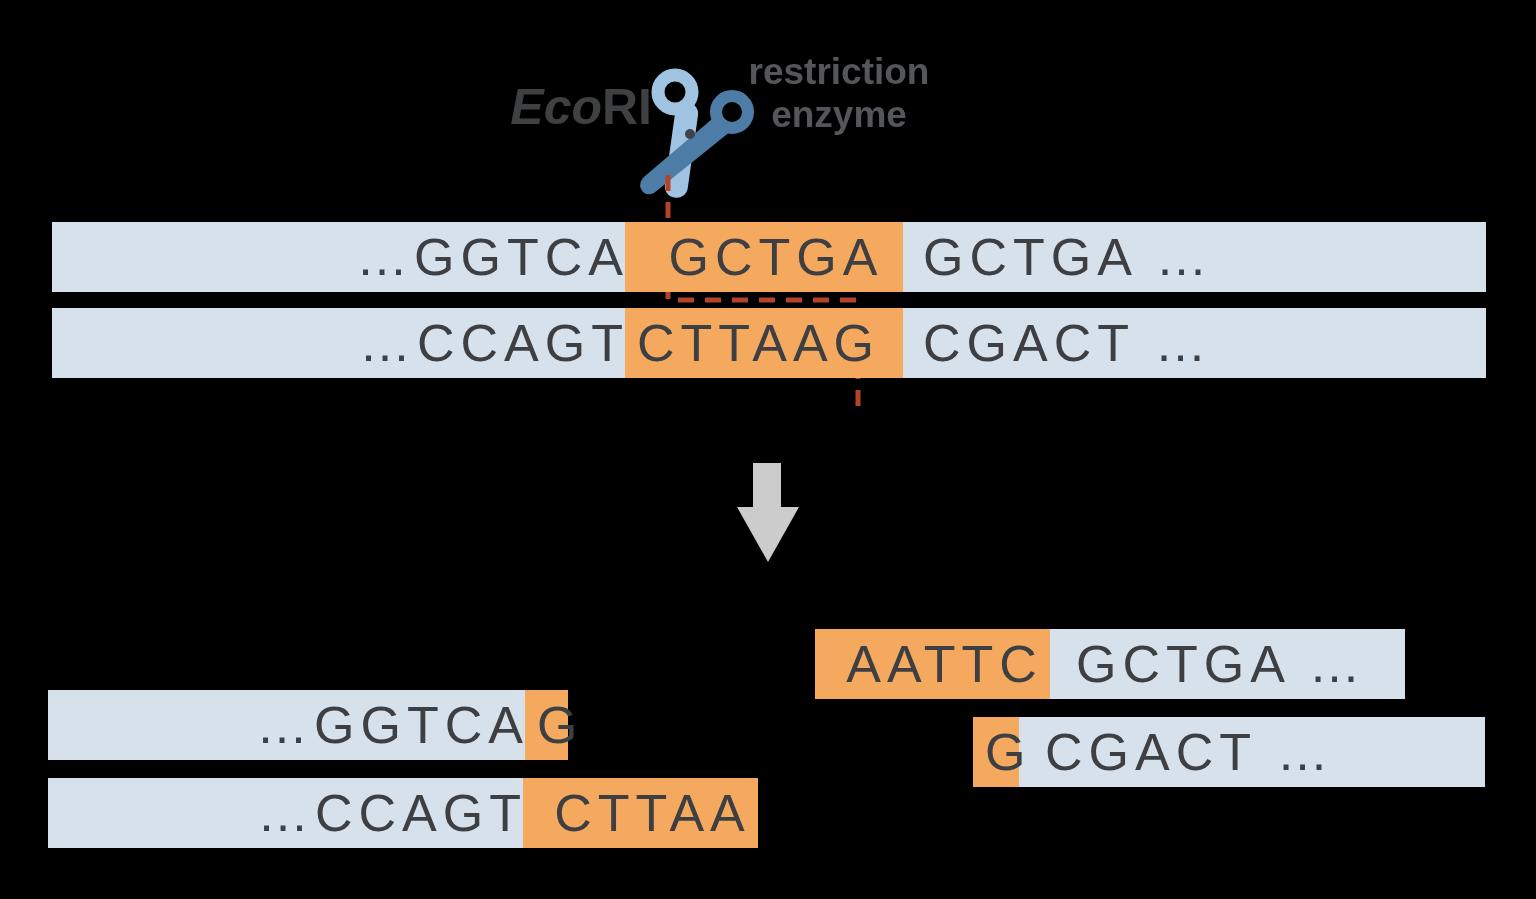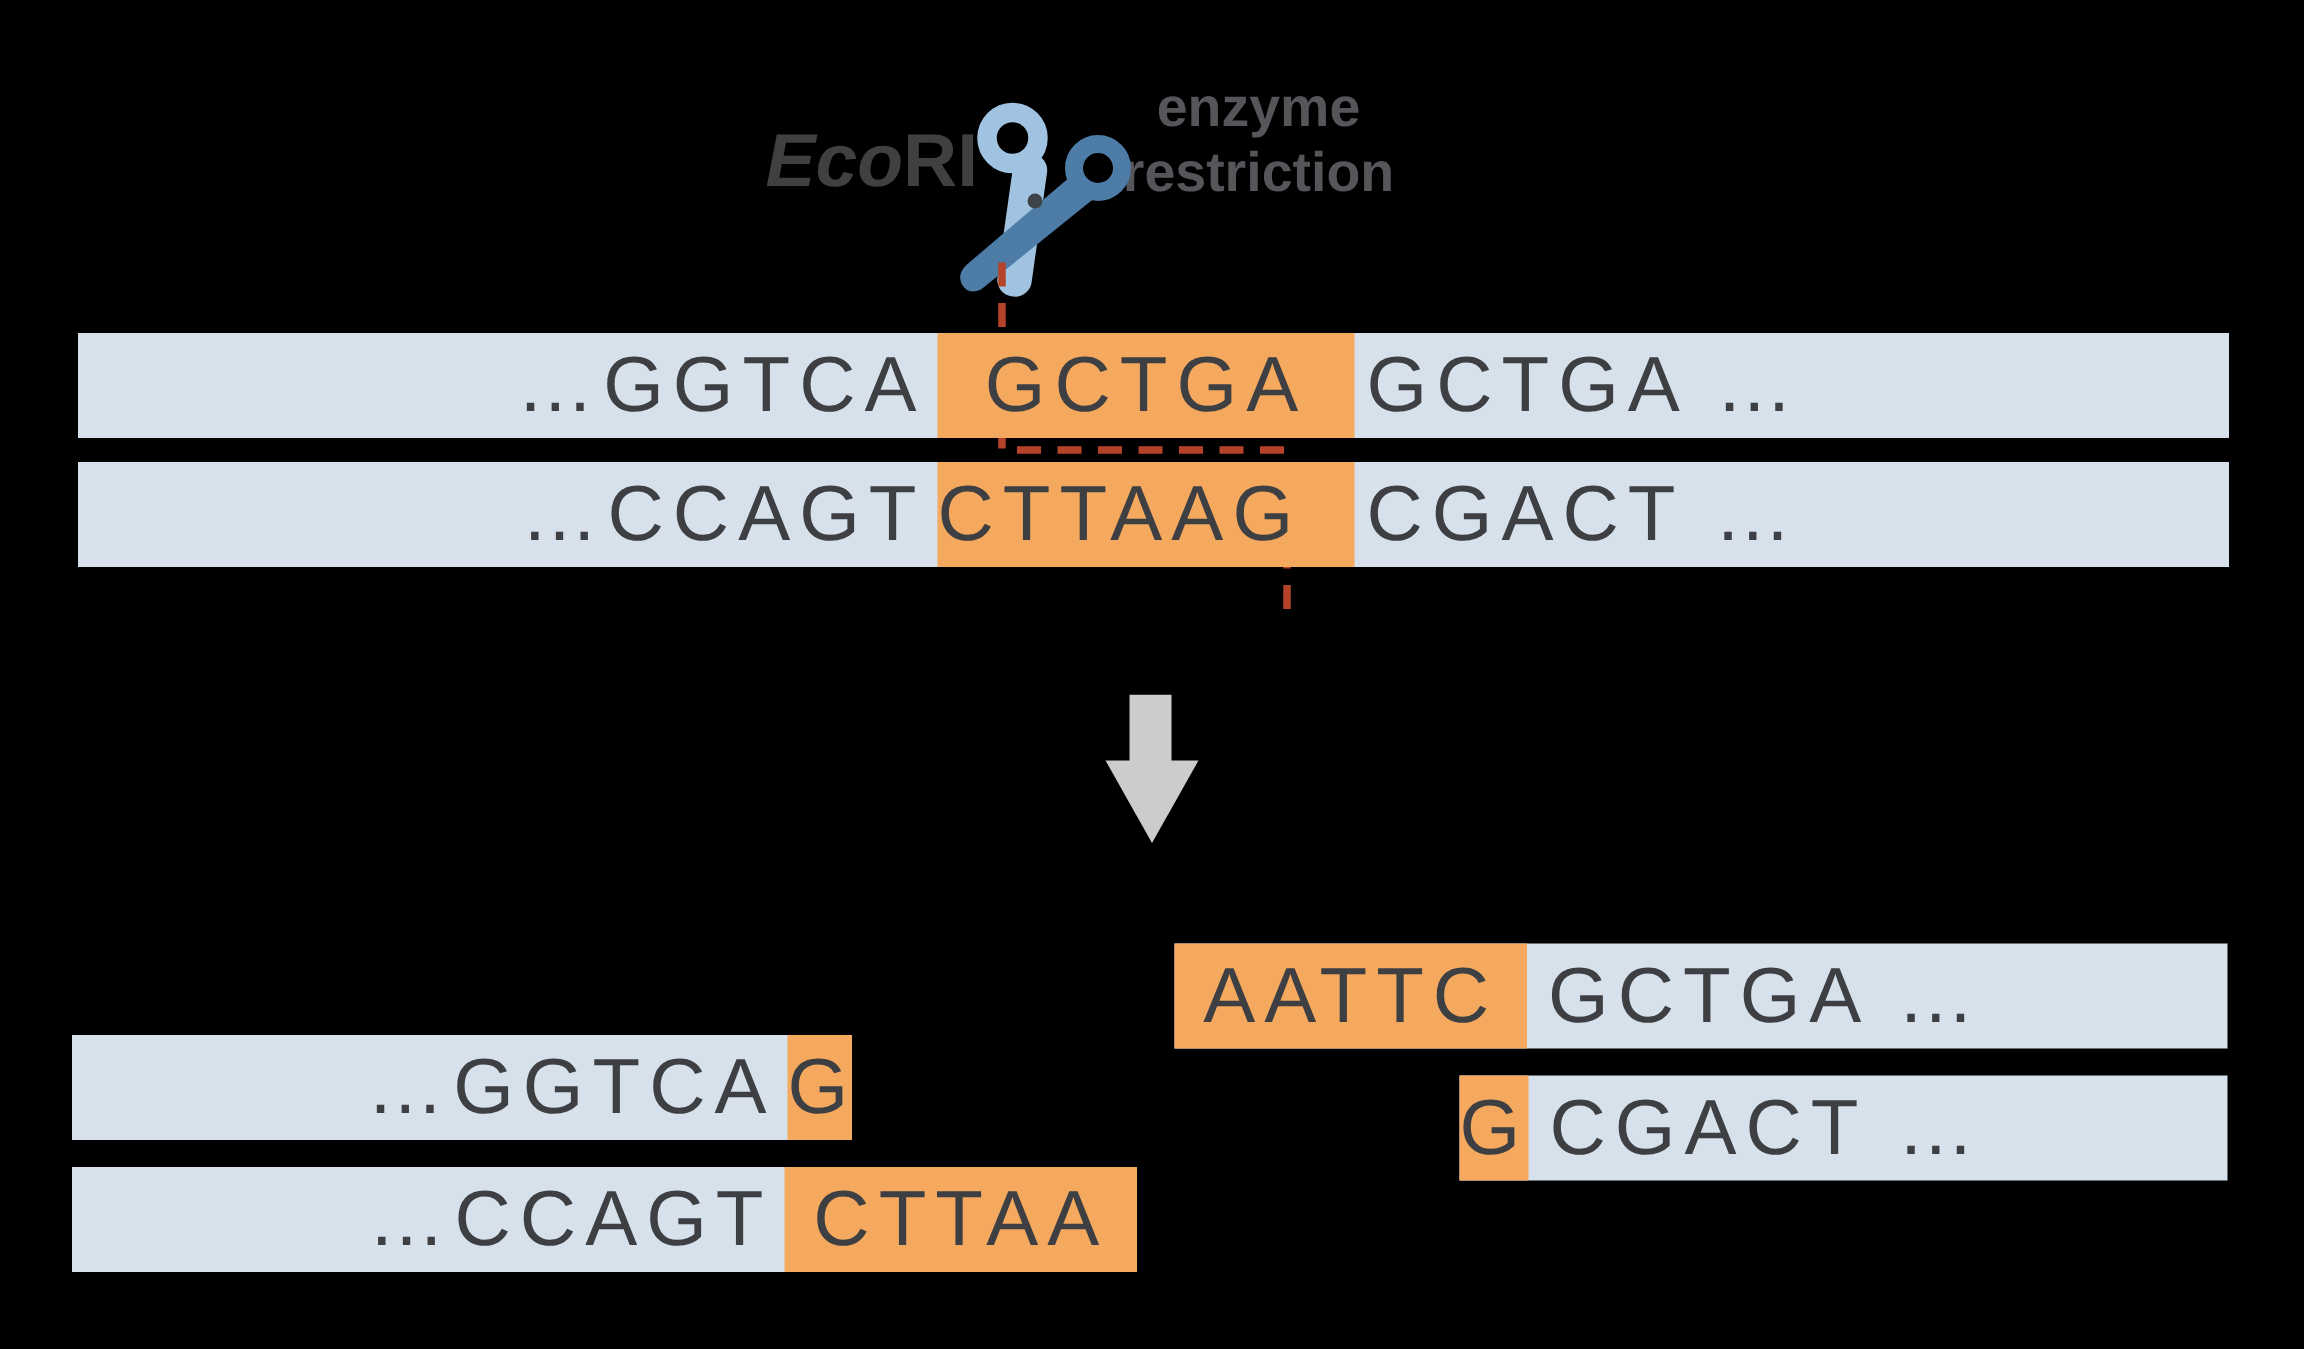--- a/index.html
+++ b/index.html
@@ -5,21 +5,21 @@
   html,body{margin:0;padding:0;background:#000;}
   .stage{
     position:relative;width:1536px;height:899px;background:#000;overflow:hidden;
     font-family:"Liberation Sans","DejaVu Sans",sans-serif;
   }
   
   .bar{position:absolute;background:#d6e1ec;}
   .site{position:absolute;top:0;height:100%;background:#f5a95f;}
   .seq{
     position:absolute;top:0;height:70px;line-height:70px;
-    font-size:52px;letter-spacing:6px;color:#3d3f42;white-space:nowrap;
+    font-size:52px;letter-spacing:6px;color:#3d3f42;white-space:nowrap;margin-left:12px;
   }
   .seq.right-align{text-align:right;left:0;}
   .seq.center{text-align:center;}
   
   .enzyme-name{
     position:absolute;left:460px;top:86px;width:192px;text-align:right;
     font-size:50px;font-weight:700;color:#3f4042;line-height:42px;white-space:nowrap;
   }
   .enzyme-name .it{font-style:italic;}
   .enzyme-type{
@@ -29,22 +29,22 @@
   .abs{position:absolute;}
 </style>
 </head>
 <body>
 
 <div class="stage">
 
   <div class="enzyme-name"><span class="it">Eco</span><span>RI</span></div>
 
   <div class="enzyme-type">
+    <div>restriction</div>
     <div>enzyme</div>
-    <div>restriction</div>
   </div>
 
   <svg class="abs" style="left:612px;top:50px" width="155" height="150" viewBox="0 0 155 150" aria-hidden="true">
 
     <circle cx="63" cy="42" r="17" fill="none" stroke="#9fc3e0" stroke-width="13"></circle>
     <rect x="58" y="52" width="23" height="96" rx="11" fill="#9fc3e0" transform="rotate(8 69 100)"></rect>
 
     <circle cx="120" cy="62" r="16" fill="none" stroke="#4d7ca6" stroke-width="12"></circle>
     <path d="M106 64 L119 81 L42 143 Q33 147 29 139 Q26 132 33 126 Z" fill="#4d7ca6"></path>
 
@@ -79,21 +79,21 @@
     <span class="seq right-align" style="width:469px">…GGTCA</span>
     <span class="seq center" style="left:477px;width:43px">G</span>
   </div>
 
   <div class="bar" style="left:48px;top:778px;width:710px;height:70px">
     <div class="site" style="left:475px;width:235px"></div>
     <span class="seq right-align" style="width:467px">…CCAGT</span>
     <span class="seq center" style="left:475px;width:235px">CTTAA</span>
   </div>
 
-  <div class="bar" style="left:783px;top:629px;width:702px;height:70px">
+  <div class="bar" style="left:815px;top:629px;width:590px;height:70px">
     <div class="site" style="left:0;width:235px"></div>
     <span class="seq center" style="left:0;width:235px">AATTC</span>
     <span class="seq" style="left:249px">GCTGA …</span>
   </div>
 
   <div class="bar" style="left:973px;top:717px;width:512px;height:70px">
     <div class="site" style="left:0;width:46px"></div>
     <span class="seq center" style="left:0;width:46px">G</span>
     <span class="seq" style="left:60px">CGACT …</span>
   </div>

